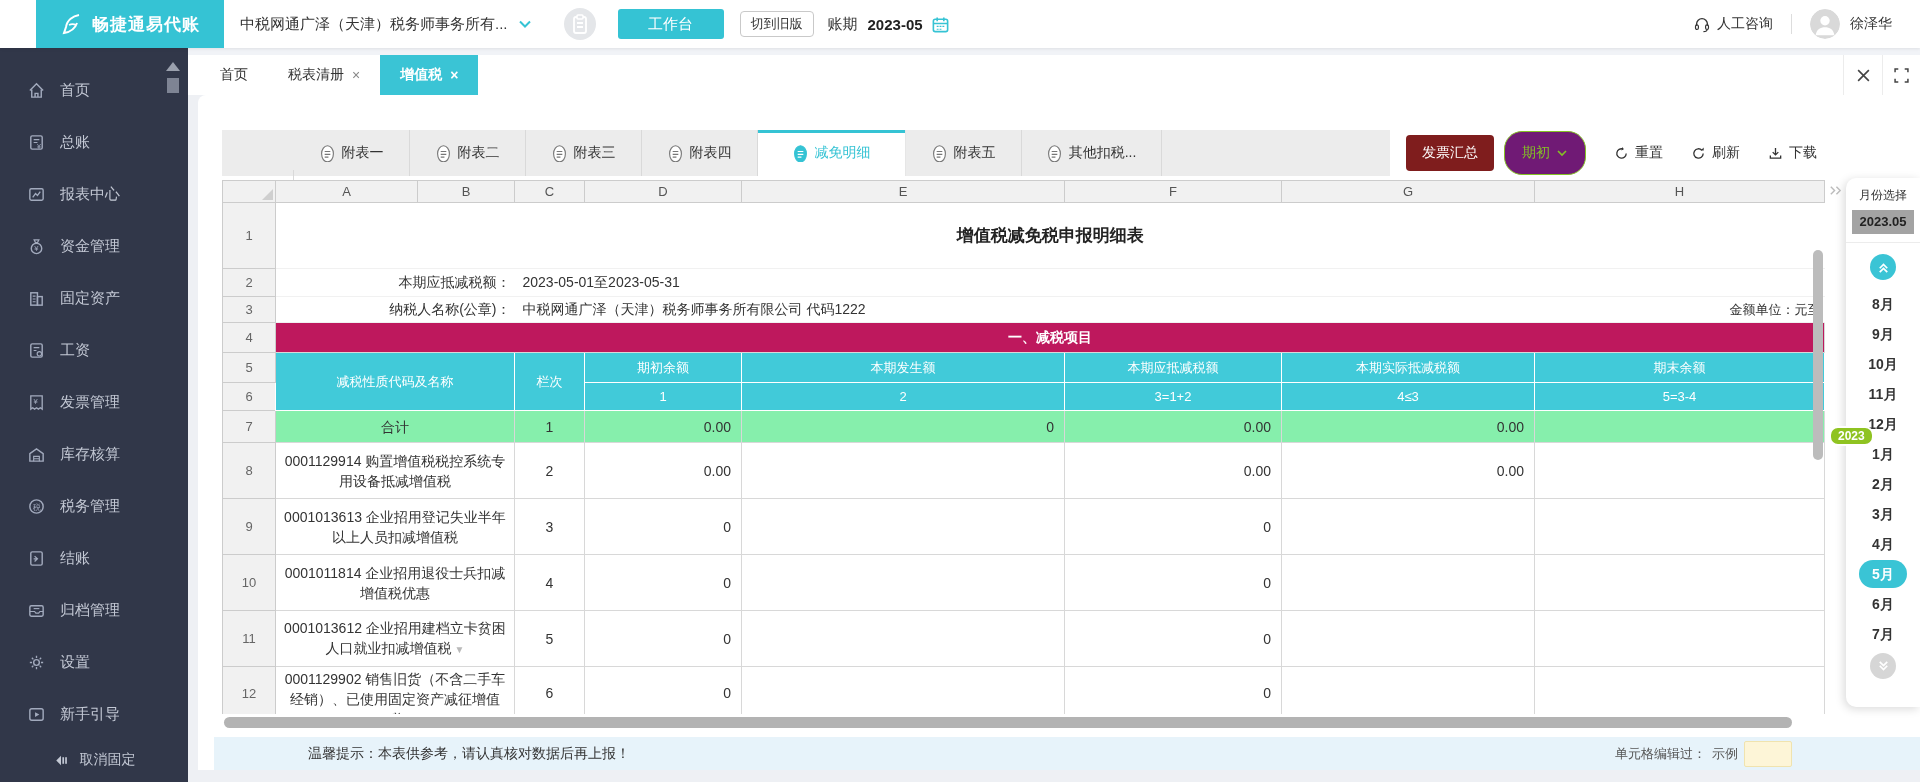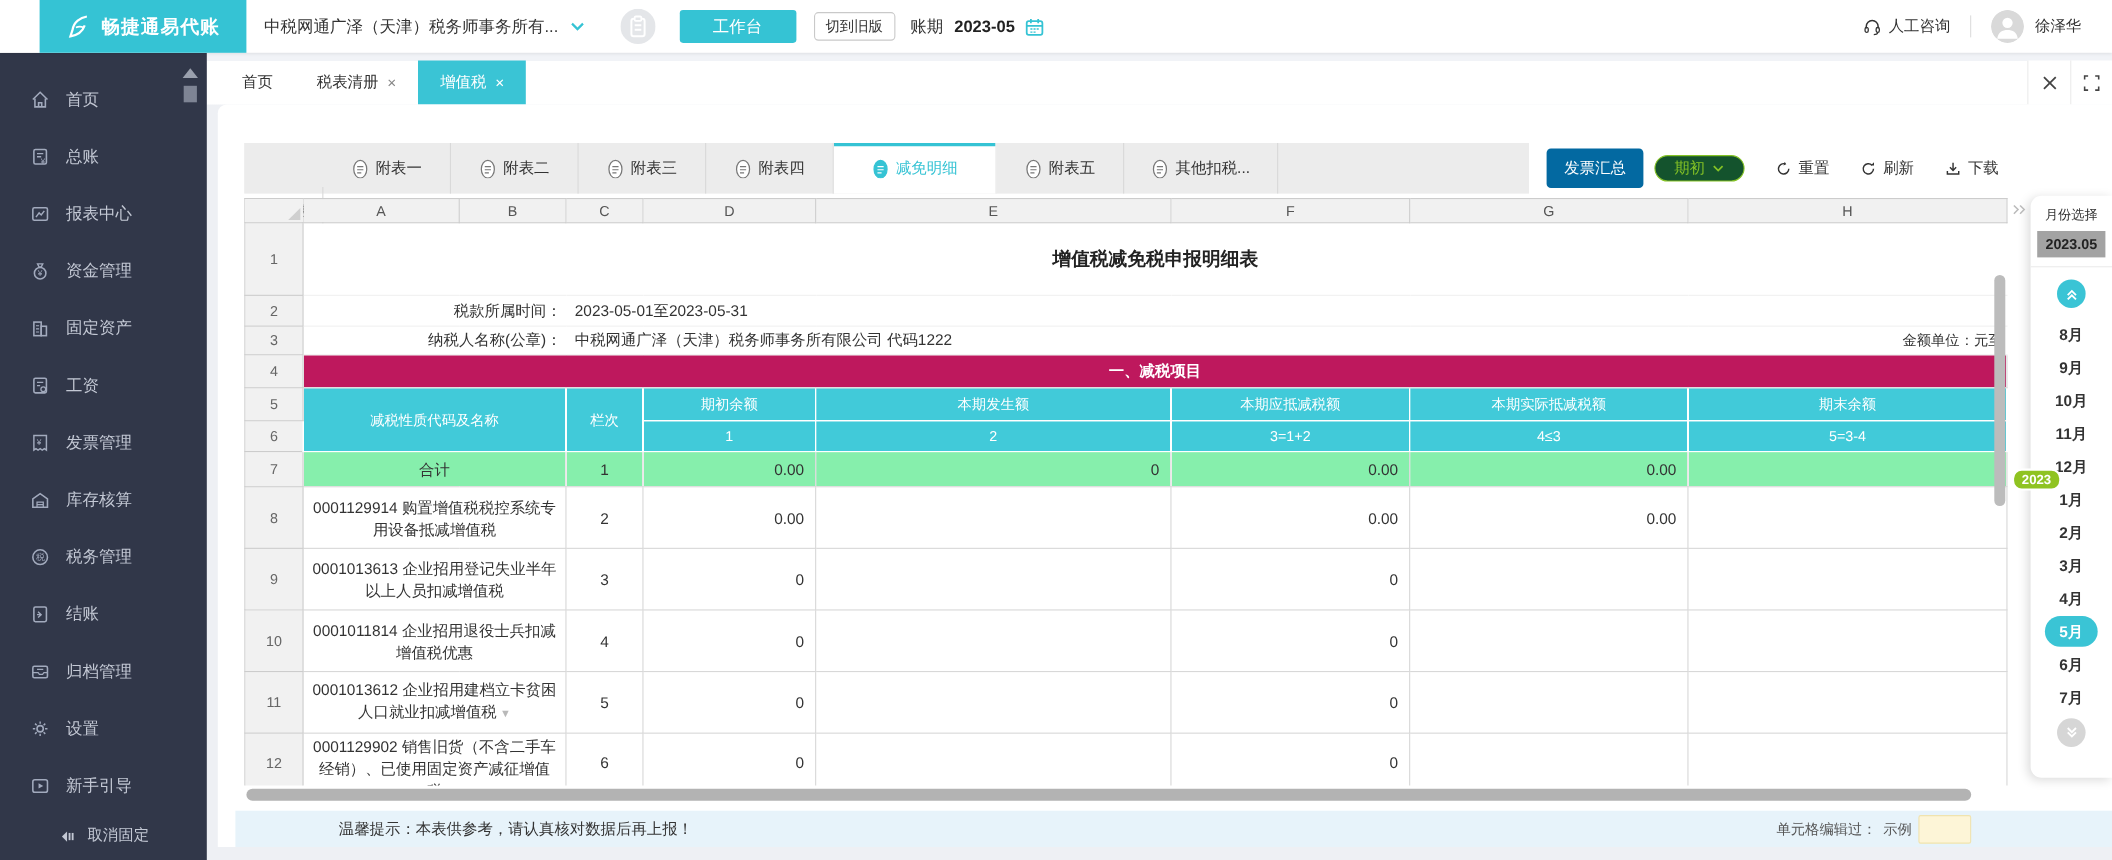--- a/index.html
+++ b/index.html
@@ -43,40 +43,40 @@
         justify-content:center;gap:12px;color:#c3c8d4;font-size:14px;cursor:pointer;}
 
   
   .main{position:absolute;left:188px;top:48px;right:0;bottom:0;background:#eef0f4;}
 
   
   .tabbar{position:absolute;left:0;top:0;right:0;height:47px;
         background:linear-gradient(#f1f3f7 0,#f1f3f7 7px,#ffffff 7px);display:flex;align-items:flex-end;}
   .tab{display:flex;align-items:center;gap:8px;font-size:14px;color:#333;padding:0 20px;height:40px;cursor:pointer;}
   .tab .x{color:#888;font-size:14px;cursor:pointer;}
-  .tab.active{background:#3ac4d5;color:#fff;}
+  .tab.active{background:#3ac4d5;color:#fff;font-weight:bold;}
   .tab.active .x{color:#fff;}
   .tab:first-child{margin-left:12px;}
   .tabbar-tools{position:absolute;right:0;top:7px;height:40px;display:flex;background:#fff;border-left:1px solid #ececec;}
   .tool-sq{width:38px;height:40px;display:flex;align-items:center;justify-content:center;cursor:pointer;color:#555;}
   .tool-sq + .tool-sq{border-left:1px solid #ececec;}
 
   
   .panel{position:absolute;left:10px;top:47px;right:0;bottom:12px;background:#fff;border-radius:8px 0 0 0;}
 
   
   .sheet-toolbar{position:absolute;left:24px;top:35px;right:0;height:46px;}
   .stab-strip{position:absolute;left:0;top:0;width:1168px;height:46px;background:#ececec;display:flex;}
   .stab{display:flex;align-items:center;justify-content:center;gap:7px;font-size:14px;color:#333;
         border-right:1px solid #d9d9d9;cursor:pointer;height:46px;}
   .stab .sic{width:15px;height:19px;}
   .stab.active{background:#fff;color:#35c3d4;box-shadow:inset 0 3px 0 #35c3d4;border-right:1px solid #e6e6e6;}
   .sheet-btns{position:absolute;right:103px;top:0;height:46px;display:flex;align-items:center;}
-  .btn-green{width:88px;height:36px;background:#0369a1;color:#fff;border:none;border-radius:4px;font-size:14px;cursor:pointer;}
-  .btn-qichu{margin-left:10px;width:82px;height:24px;background:#14532d;border:1px solid #84c225;border-radius:18px;
+  .btn-green{width:88px;height:36px;background:#7f1d1d;color:#fff;border:none;border-radius:4px;font-size:14px;cursor:pointer;}
+  .btn-qichu{margin-left:10px;width:82px;height:44px;background:#701a75;border:1px solid #84c225;border-radius:18px;
         color:#84c225;font-size:14px;display:flex;align-items:center;justify-content:center;gap:6px;cursor:pointer;}
   .txt-btn{display:flex;align-items:center;gap:6px;font-size:14px;color:#333;cursor:pointer;margin-left:28px;}
   .txt-btn svg{width:15px;height:15px;}
 
   
   .sheet{position:absolute;left:24px;top:85px;width:1604px;height:534px;overflow:hidden;}
   table.grid{border-collapse:collapse;table-layout:fixed;width:1602px;}
   .grid th,.grid td{padding:0 4px;overflow:hidden;}
   .rn{background:#f1f1f1;border:1px solid #ccc;color:#666;text-align:center;font-size:13px;font-weight:normal;}
   th.colh{background:#f1f1f1;border:1px solid #ccc;color:#555;font-size:13px;font-weight:normal;height:22px;}
@@ -451,21 +451,21 @@
                 <th class="colh">H</th>
               </tr>
             </thead>
           <tbody id="grid-body">
             <tr style="height:66px">
               <td class="rn">1</td>
               <td class="free title" colspan="8">增值税减免税申报明细表</td>
             </tr>
             <tr style="height:28px">
               <td class="rn">2</td>
-              <td class="free lab" colspan="2">税款所属时间：</td>
+              <td class="free lab" colspan="2">本期应抵减税额：</td>
               <td class="free val-l" colspan="6">2023-05-01至2023-05-31</td>
             </tr>
             <tr style="height:26px">
               <td class="rn">3</td>
               <td class="free lab" colspan="2">纳税人名称(公章)：</td>
               <td class="free val-l" colspan="5">中税网通广泽（天津）税务师事务所有限公司 代码1222</td>
               <td class="free unit">金额单位：元至</td>
             </tr>
             <tr style="height:30px">
               <td class="rn">4</td>

